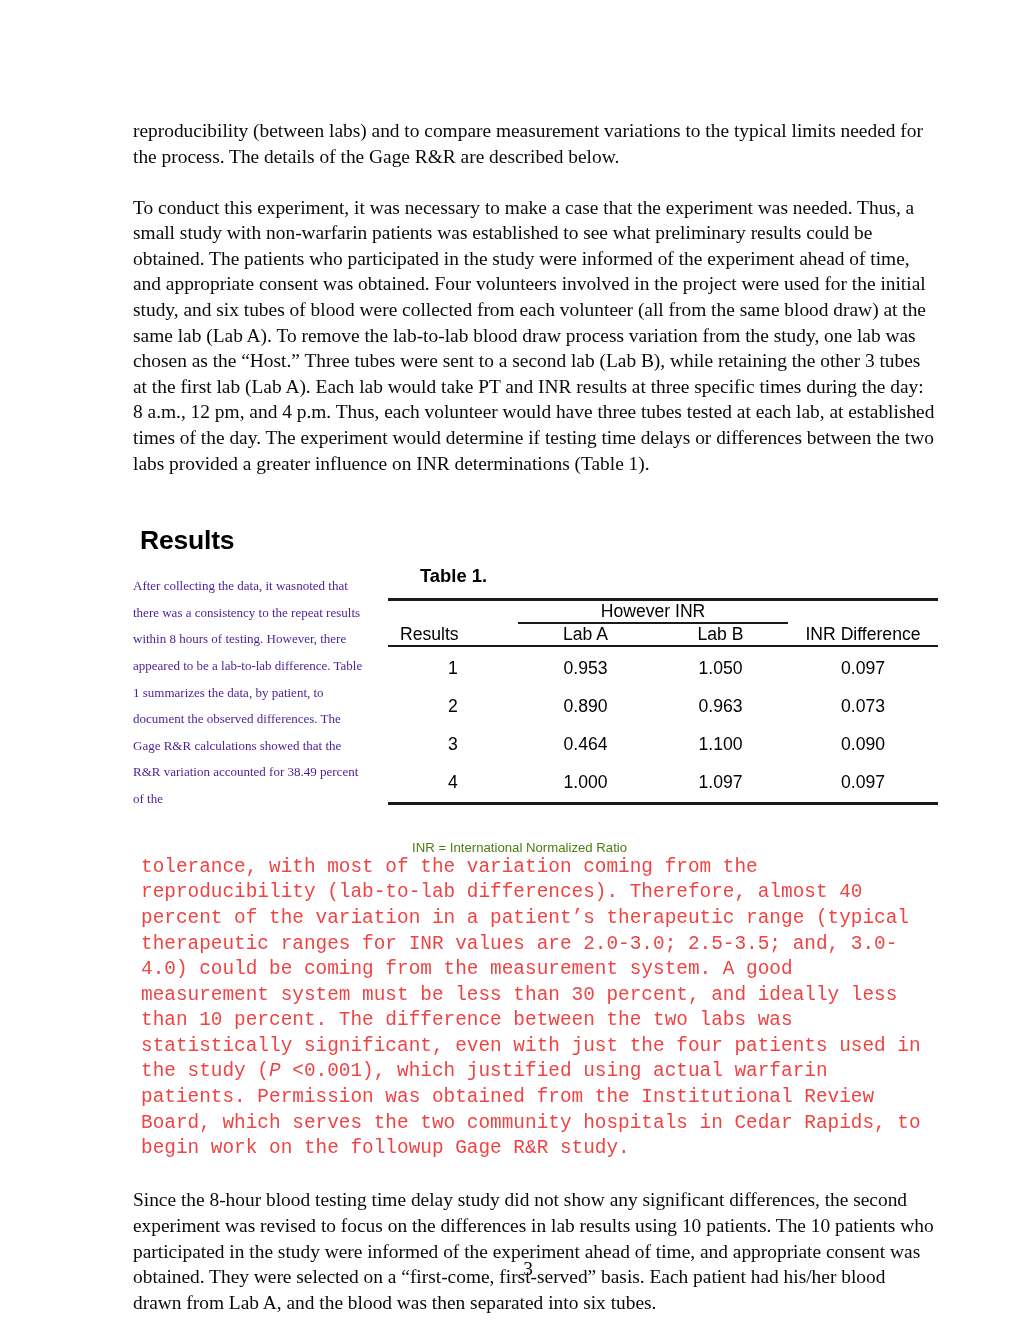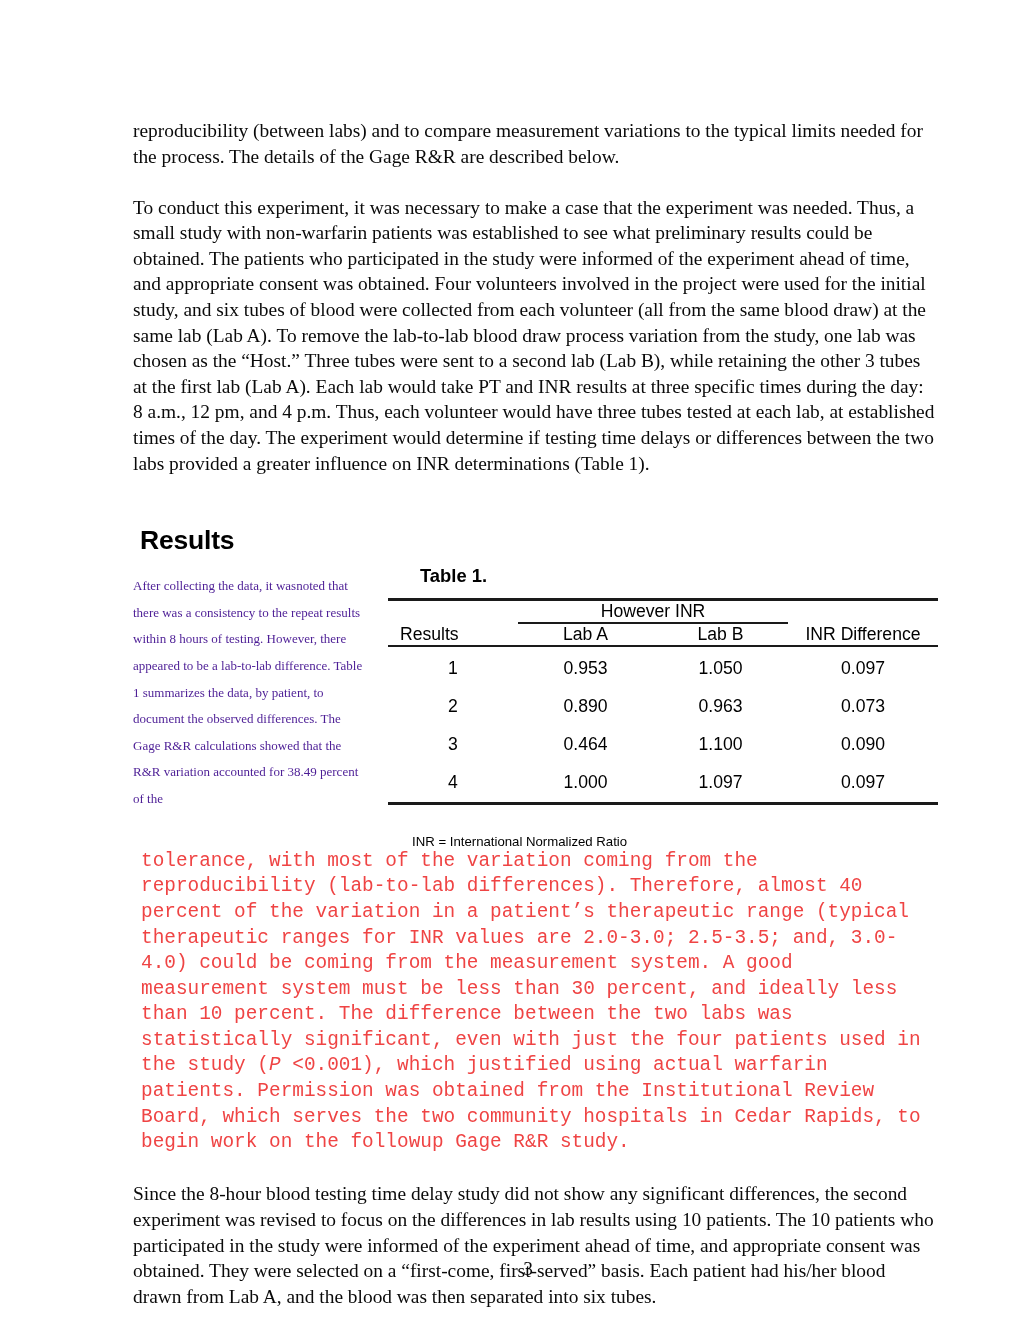--- a/index.html
+++ b/index.html
@@ -179,22 +179,22 @@
   }
 
   col.c-patient { width: 130px; }
   col.c-laba    { width: 135px; }
   col.c-labb    { width: 135px; }
   col.c-diff    { width: 150px; }
 
   .table-note {
     font-family: "Liberation Sans", sans-serif;
     font-size: 13.2px;
-    color: #000000;
-    margin-top: 12px;
+    color: #4d7c0f;
+    margin-top: 18px;
     padding-left: 24px;
   }
 
   .page-number {
     position: absolute;
     left: 0;
     top: 1258px;
     width: 1024px;
     text-align: center;
     font-family: "Liberation Serif", serif;

